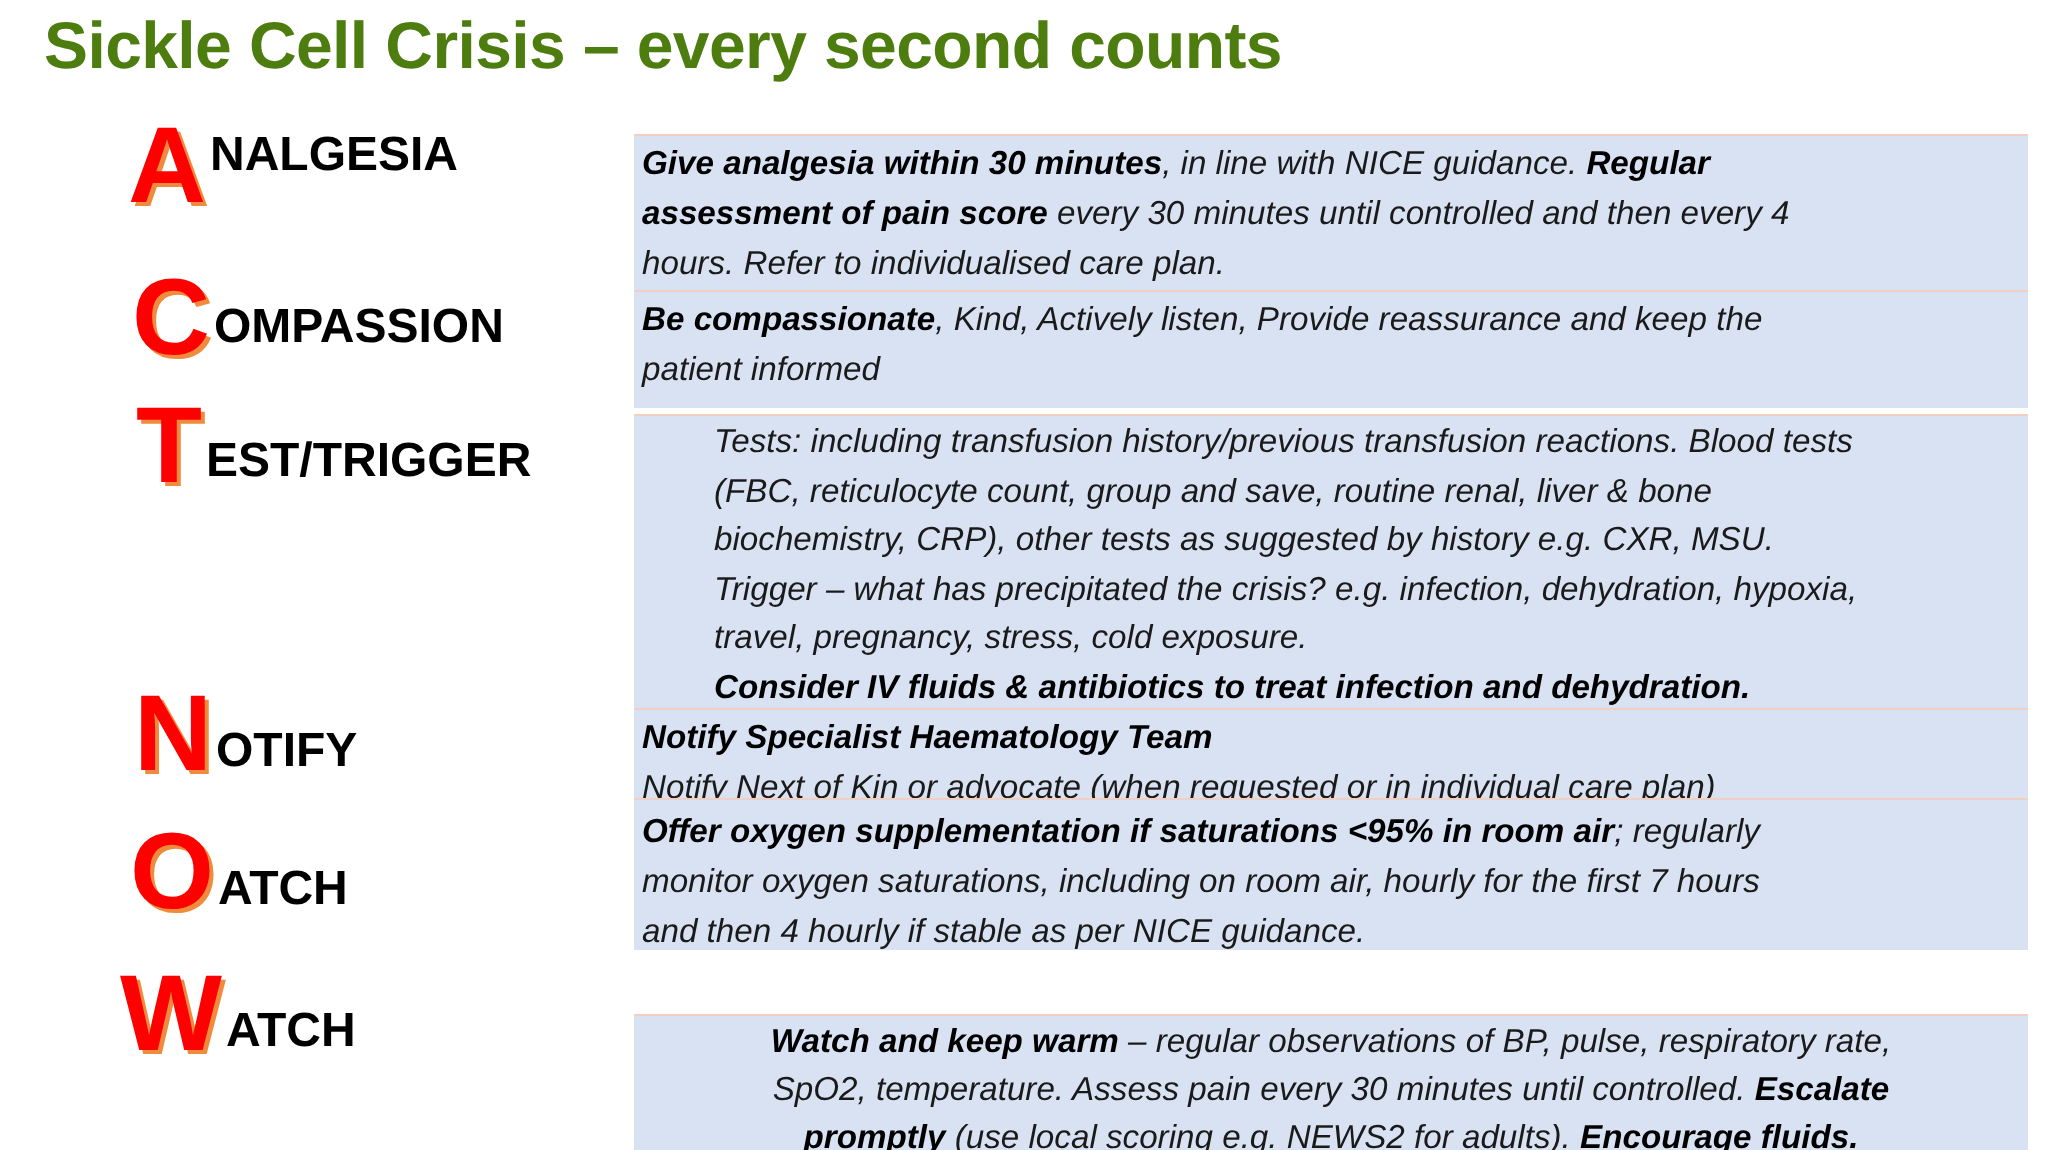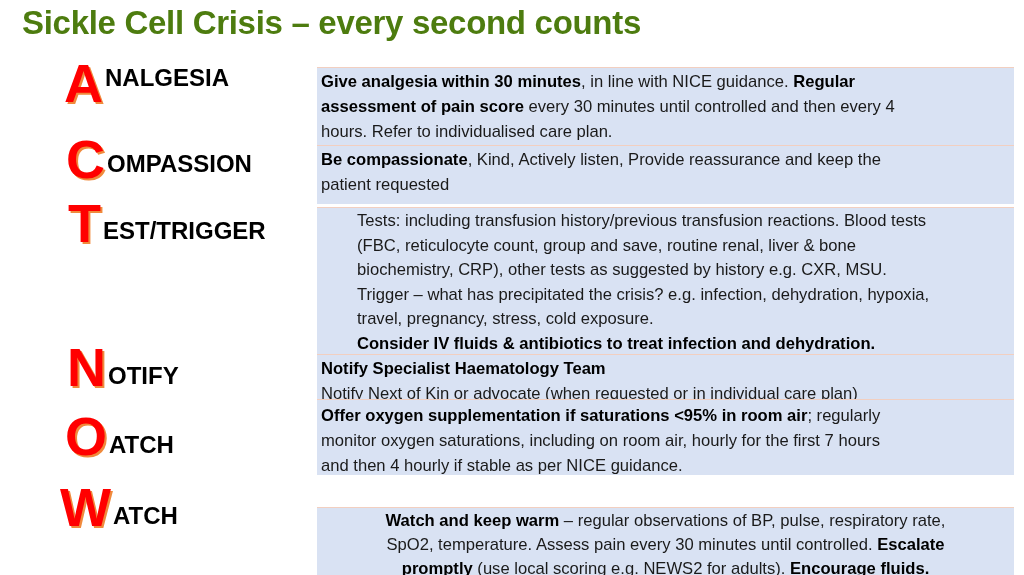--- a/index.html
+++ b/index.html
@@ -24,21 +24,21 @@
     font-size: 24px; color: #000000; margin-left: 2px; margin-bottom: 3px;
   }
   .table {
     position: absolute; left: 316px; top: 67px; width: 697px;
     border-left: 1px solid #f2cfc0; border-right: 1px solid #f2cfc0;
   }
   .row {
     position: absolute; left: 0; width: 697px; box-sizing: border-box;
     background: #d9e2f3; border-top: 1px solid #f2cfc0;
     padding: 1px 4px 0 4px;
-    font-size: 16.6px; line-height: 25px; color: #1a1a1a;
+    font-size: 16.6px; line-height: 25px; color: #1a1a1a; font-style: italic;
   }
   .row.last { border-bottom: 1px solid #f2cfc0; }
   .row b { color: #000; }
   .line { display: block; white-space: nowrap; }
 </style>
 </head>
 <body>
 
 <div class="title">Sickle Cell Crisis – every second counts</div>
 
@@ -70,21 +70,21 @@
 </div>
 
 <div class="table">
   <div class="row" style="top:0px; height:78px;">
       <span class="line"><b>Give analgesia within 30 minutes</b><span>, in line with NICE guidance. </span><b>Regular</b></span>
       <span class="line"><b>assessment of pain score</b><span> every 30 minutes until controlled and then every 4</span></span>
       <span class="line"><span>hours. Refer to individualised care plan.</span></span>
     </div>
   <div class="row" style="top:78px; height:59px;">
       <span class="line"><b>Be compassionate</b><span>, Kind, Actively listen, Provide reassurance and keep the</span></span>
-      <span class="line"><span>patient requested</span></span>
+      <span class="line"><span>patient informed</span></span>
     </div>
   <div class="row" style="top:140px; height:150px; line-height:24.5px;padding-left:40px;">
       <span class="line"><span>Tests: including transfusion history/previous transfusion reactions. Blood tests</span></span>
       <span class="line"><span>(FBC, reticulocyte count, group and save, routine renal, liver &amp; bone</span></span>
       <span class="line"><span>biochemistry, CRP), other tests as suggested by history e.g. CXR, MSU.</span></span>
       <span class="line"><span>Trigger – what has precipitated the crisis? e.g. infection, dehydration, hypoxia,</span></span>
       <span class="line"><span>travel, pregnancy, stress, cold exposure.</span></span>
       <span class="line"><b>Consider IV fluids &amp; antibiotics to treat infection and dehydration.</b></span>
     </div>
   <div class="row" style="top:287px; height:65px;">

